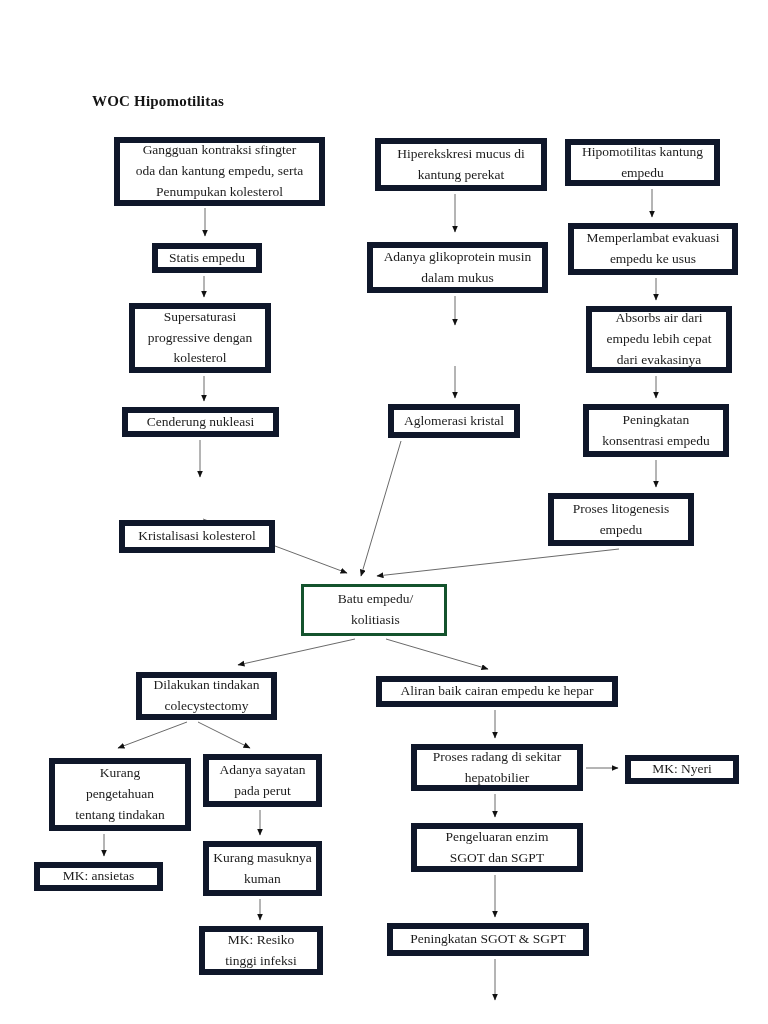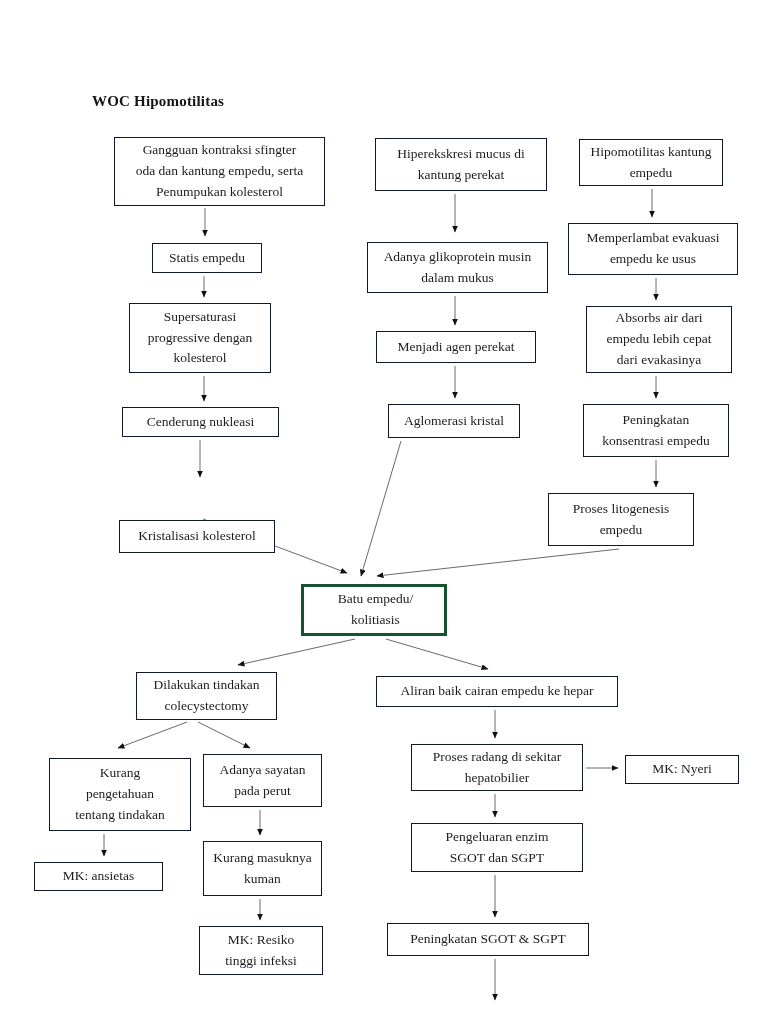--- a/index.html
+++ b/index.html
@@ -28,21 +28,21 @@
   }
   .arrows line { stroke: #6a6a6a; stroke-width: 1; }
   .node {
     position: absolute;
     box-sizing: border-box;
     display: flex;
     align-items: center;
     justify-content: center;
     text-align: center;
     background: #ffffff;
-    border: 1px solid #0f172a;
+    border: 6px solid #0f172a;
     color: #1c1c1c;
     font-size: 13.5px;
     line-height: 1.55;
     white-space: pre-line;
     padding: 1px 3px;
   }
   .node.thick {
     border: 3px solid #14532d;
     padding-left: 6px;
   }
@@ -86,31 +86,30 @@
     <line x1="495" y1="794" x2="495" y2="817" marker-end="url(#ah)"></line>
     <line x1="495" y1="875" x2="495" y2="917" marker-end="url(#ah)"></line>
     <line x1="495" y1="959" x2="495" y2="1000" marker-end="url(#ah)"></line>
   </svg>
 
   <div class="node" style="left:114px; top:137px; width:211px; height:69px;">Gangguan kontraksi sfingter
 oda dan kantung empedu, serta
 Penumpukan kolesterol</div>
   <div class="node" style="left:375px; top:138px; width:172px; height:53px;">Hiperekskresi mucus di
 kantung perekat</div>
-  <div class="node" style="left:579px; top:139px; width:144px; height:47px;">Hipomotilitas kantung
+  <div class="node" style="left:565px; top:139px; width:155px; height:47px;">Hipomotilitas kantung
 empedu</div>
   <div class="node" style="left:152px; top:243px; width:110px; height:30px;">Statis empedu</div>
   <div class="node" style="left:367px; top:242px; width:181px; height:51px;">Adanya glikoprotein musin
 dalam mukus</div>
   <div class="node" style="left:568px; top:223px; width:170px; height:52px;">Memperlambat evakuasi
 empedu ke usus</div>
   <div class="node" style="left:129px; top:303px; width:142px; height:70px;">Supersaturasi
 progressive dengan
 kolesterol</div>
-  <div class="node" style="left:376px; top:331px; width:160px; height:32px;">Menjadi agen perekat</div>
   <div class="node" style="left:586px; top:306px; width:146px; height:67px;">Absorbs air dari
 empedu lebih cepat
 dari evakasinya</div>
   <div class="node" style="left:122px; top:407px; width:157px; height:30px;">Cenderung nukleasi</div>
   <div class="node" style="left:388px; top:404px; width:132px; height:34px;">Aglomerasi kristal</div>
   <div class="node" style="left:583px; top:404px; width:146px; height:53px;">Peningkatan
 konsentrasi empedu</div>
   <div class="node" style="left:119px; top:484px; width:156px; height:33px;margin-top:36px;">Kristalisasi kolesterol</div>
   <div class="node" style="left:548px; top:493px; width:146px; height:53px;">Proses litogenesis
 empedu</div>

